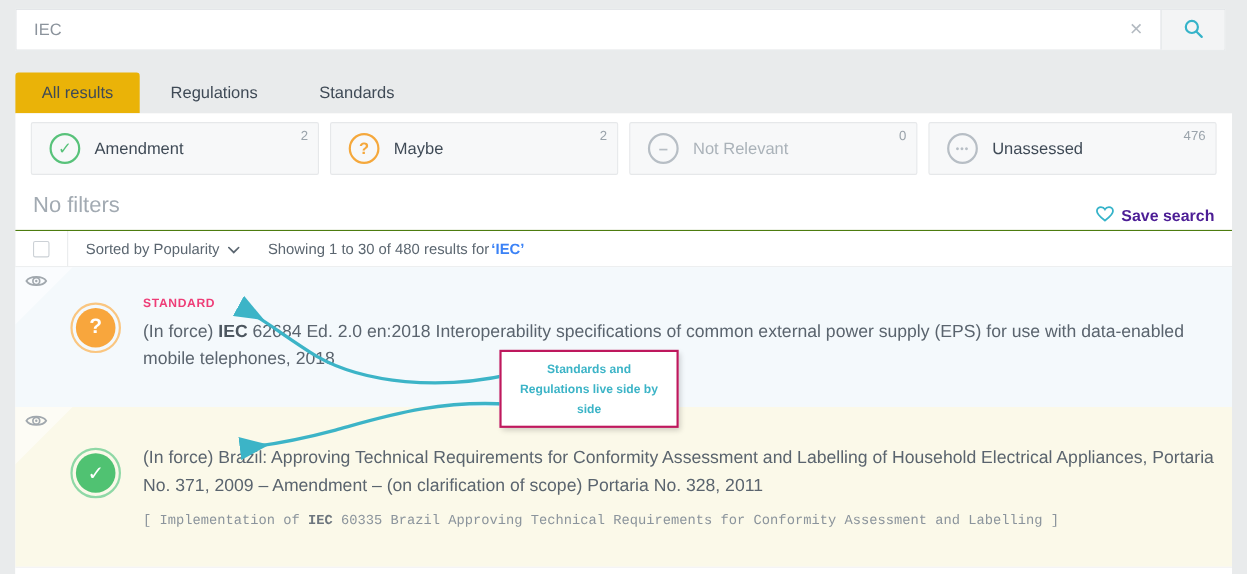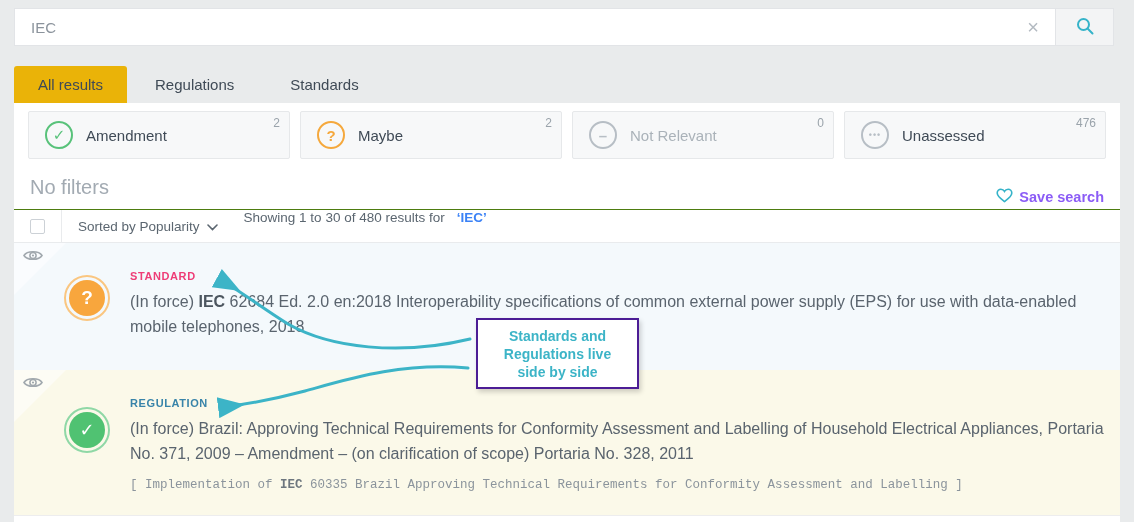--- a/index.html
+++ b/index.html
@@ -53,27 +53,27 @@
   .fi-green { border-color:#58c27a; color:#58c27a; }
   .fi-orange { border-color:#f5a83c; color:#f5a83c; }
   .fi-gray { border-color:#b7bec5; color:#b7bec5; }
   .fi-dots { font-size:9px; letter-spacing:1px; font-weight:700; }
   .filter-label { font-size:15px; color:#3f4a56; }
   .filter-label.muted { color:#aab2b9; }
   .filter-count { position:absolute; top:4px; right:9px; font-size:12px; color:#9aa3ab; }
   
   .summary-row { display:flex; justify-content:space-between; align-items:center; padding:0 16px; height:44px; }
   .no-filters { color:#a2aab2; font-size:20px; }
-  .save-search { display:flex; align-items:center; gap:6px; color:#8b5cf6; font-size:14.5px; font-weight:700; cursor:pointer;margin-top:19px; }
+  .save-search { display:flex; align-items:center; gap:6px; color:#4c1d95; font-size:14.5px; font-weight:700; cursor:pointer;margin-top:19px; }
   
   .sort-row { display:flex; align-items:stretch; height:34px; border-top:1px solid #4d7c0f; border-bottom:1px solid #e9ebed; }
   .check-cell { width:48px; border-right:1px solid #e9ebed; display:flex; align-items:center; justify-content:center; }
   .checkbox { width:15px; height:15px; border:1px solid #ccd1d6; border-radius:2px; background:#fff; cursor:pointer; }
   .sort-label { display:flex; align-items:center; gap:7px; padding-left:16px; font-size:13.5px; color:#5b6670; cursor:pointer; }
-  .showing { display:flex; align-items:flex-start; margin-left:26px; font-size:13.5px; color:#5b6670; gap:12px; }
+  .showing { display:flex; align-items:center; margin-left:26px; font-size:13.5px; color:#5b6670; gap:2px; }
   .showing b { color:#3b82f6; }
   
   .result-row { position:relative; cursor:pointer; }
   .result-row::before { 
     content:""; position:absolute; left:0; top:0;
     border-top:52px solid #fff; border-right:52px solid transparent; opacity:.55;
   }
   .row-standard { height:127px; background:#f4f9fc; }
   .row-regulation { height:145px; background:#fbf9e9; }
   .eye { position:absolute; left:8px; top:5px; cursor:pointer; }
@@ -94,24 +94,24 @@
   .tl-standard { color:#ee3d77; }
   .tl-regulation { color:#3884a9; }
   .title { margin-top:7px; font-size:16px; line-height:25px; color:#5a646e; max-width:990px; }
   .title b { color:#4c565f; }
   .subref { margin-top:12px; font-size:12.5px; color:#8b949c;font-family:Liberation Mono, monospace; }
   .subref b { color:#6d767e; }
   .next-row-strip { flex:1; background:#fff; border-top:1px solid #ededee; }
   
   .overlay-svg { position:absolute; left:0; top:240px; width:1134px; height:200px; pointer-events:none; z-index:5; }
   .callout {
-    position:absolute; left:476px; top:318px; width:163px; height:71px; z-index:6;
-    background:#fff; border:2px solid #4c1d95; box-shadow:2px 3px 5px rgba(0,0,0,.18);
+    position:absolute; left:454px; top:318px; width:163px; height:71px; z-index:6;
+    background:#fff; border:2px solid #be185d; box-shadow:2px 3px 5px rgba(0,0,0,.18);
     display:flex; align-items:center; justify-content:center; text-align:center;
-    color:#3cb4c7; font-size:14px; font-weight:700; line-height:18px; padding:4px 10px;
+    color:#3cb4c7; font-size:11px; font-weight:700; line-height:18px; padding:4px 10px;
   }
 </style>
 </head>
 <body>
 
 <div class="search-wrap">
   <input class="search-input" value="IEC" style="">
   <button class="clear-btn">×</button>
   <button class="search-btn">
     <span>
@@ -206,21 +206,20 @@
       <svg width="22" height="15" viewBox="0 0 22 15">
         <path d="M2 7.5 C 5 2.5, 17 2.5, 20 7.5 C 17 12.5, 5 12.5, 2 7.5 Z" fill="none" stroke="#a1a8ae" stroke-width="1.6"></path>
         <circle cx="11" cy="7.5" r="3.1" fill="none" stroke="#a1a8ae" stroke-width="1.5"></circle>
         <circle cx="11" cy="7.5" r="1.1" fill="#a1a8ae"></circle>
       </svg>
     </span>
     <span class="badge-outer bo-green">
       <span class="badge-inner bi-green">✓</span>
     </span>
     <div class="content">
-      <div class="type-label tl-regulation">REGULATION</div>
       <div class="title">(In force) Brazil: Approving Technical Requirements for Conformity Assessment and Labelling of Household Electrical Appliances, Portaria No. 371, 2009 – Amendment – (on clarification of scope) Portaria No. 328, 2011</div>
       <div class="subref"><span>[ Implementation of </span><b>IEC</b><span> 60335 Brazil Approving Technical Requirements for Conformity Assessment and Labelling ]</span></div>
     </div>
   </div>
 
   <div class="next-row-strip"></div>
 </div>
 
 <svg class="overlay-svg">
   <defs>

